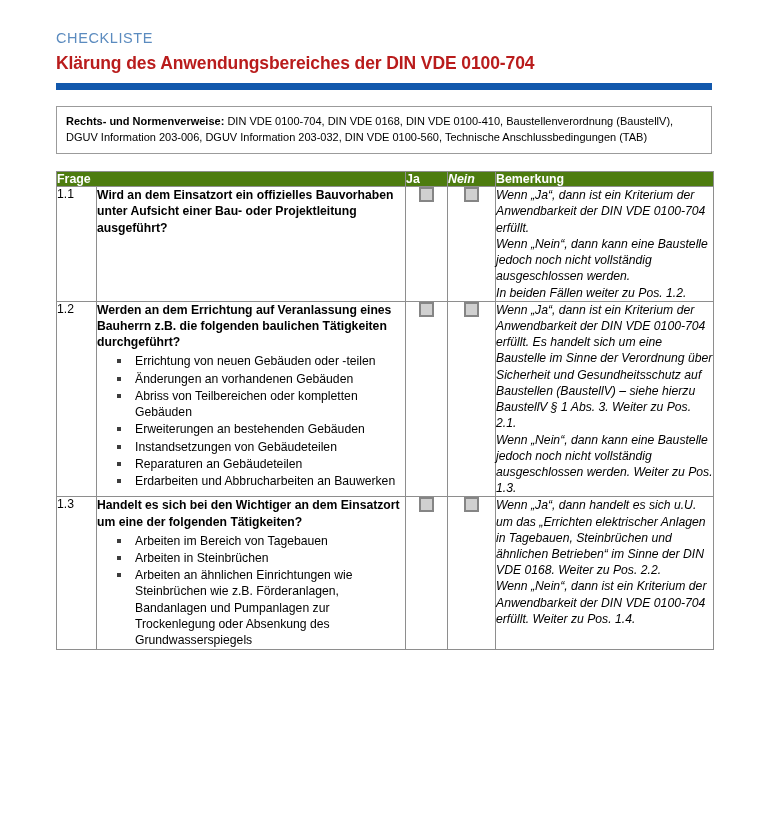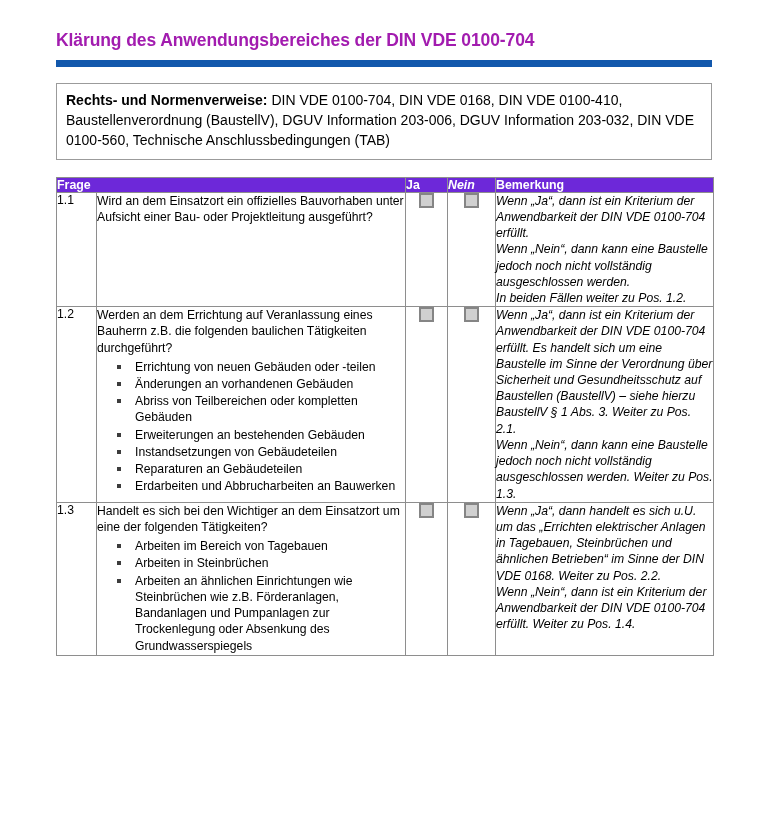--- a/index.html
+++ b/index.html
@@ -23,35 +23,35 @@
   .kicker {
     font-size: 14.5px;
     letter-spacing: 0.6px;
     color: #5b8bbf;
     margin: 0 0 7px 0;
     font-weight: 400;
   }
   .doc-title {
     font-size: 17.5px;
     font-weight: bold;
-    color: #a21caf;
+    color: #b91c1c;
     margin: 0 0 9px 0;
     letter-spacing: -0.1px;
   }
   .title-rule {
     height: 7px;
     background: #1258ac;
     margin: 0 0 16px 0;
     width: 100%;
   }
   
   .refs-box {
     border: 1px solid #9b9b9b;
     padding: 7px 9px 8px 9px;
-    font-size: 14px;
+    font-size: 11px;
     line-height: 1.42;
     margin-bottom: 17px;
   }
   .refs-box .lbl { font-weight: bold; }
   
   .notice {
     font-size: 12.4px;
     line-height: 1.45;
     margin: 0 0 19px 0;
   }
@@ -62,21 +62,21 @@
     width: 657px;
     table-layout: fixed;
     font-size: 12.2px;
   }
   table.checklist td, table.checklist th {
     border: 1px solid #8e8e8e;
     vertical-align: top;
     padding: 0;
   }
   thead th {
-    background: #6d28d9;
+    background: #4d7c0f;
     color: #ffffff;
     font-weight: bold;
     text-align: left;
     padding: 4px 6px 5px 6px;
     font-size: 12.4px;
     border-color: #1f3864;
   }
   th.col-frage { width: 349px; }
   th.col-ja    { width: 42px; text-align: left; }
   th.col-nein  { width: 48px; text-align: left; font-style: italic; }
@@ -101,21 +101,21 @@
     padding: 5px 6px 8px 0;
   }
   td.checkcell {
     text-align: center;
     padding: 7px 0 0 0;
   }
   td.remark {
     padding: 5px 6px 8px 7px;
     line-height: 1.33;
   }
-  .q-text { line-height: 1.33; }
+  .q-text { line-height: 1.33; font-weight: bold; }
   ul.q-list {
     margin: 3px 0 0 0;
     padding: 0 0 0 20px;
     list-style: none;
   }
   ul.q-list li {
     position: relative;
     padding: 0 0 1px 18px;
     line-height: 1.33;
   }
@@ -137,20 +137,21 @@
     box-sizing: content-box;
   }
   .remark p { margin: 0; font-style: italic; }
   .remark p + p { margin-top: 0px; }
 </style>
 </head>
 <body>
 
 <div class="page">
 
+  <div class="kicker">CHECKLISTE</div>
   <h1 class="doc-title">Klärung des Anwendungsbereiches der DIN VDE 0100-704</h1>
   <div class="title-rule"></div>
 
   <div class="refs-box">
     <span class="lbl">Rechts- und Normenverweise:</span><span> DIN VDE 0100-704, DIN VDE 0168, DIN VDE 0100-410, Baustellenverordnung (BaustellV), DGUV Information 203-006, DGUV Information 203-032, DIN VDE 0100-560, Technische Anschlussbedingungen (TAB)</span>
   </div>
 
 
   <table class="checklist">
     <colgroup>

